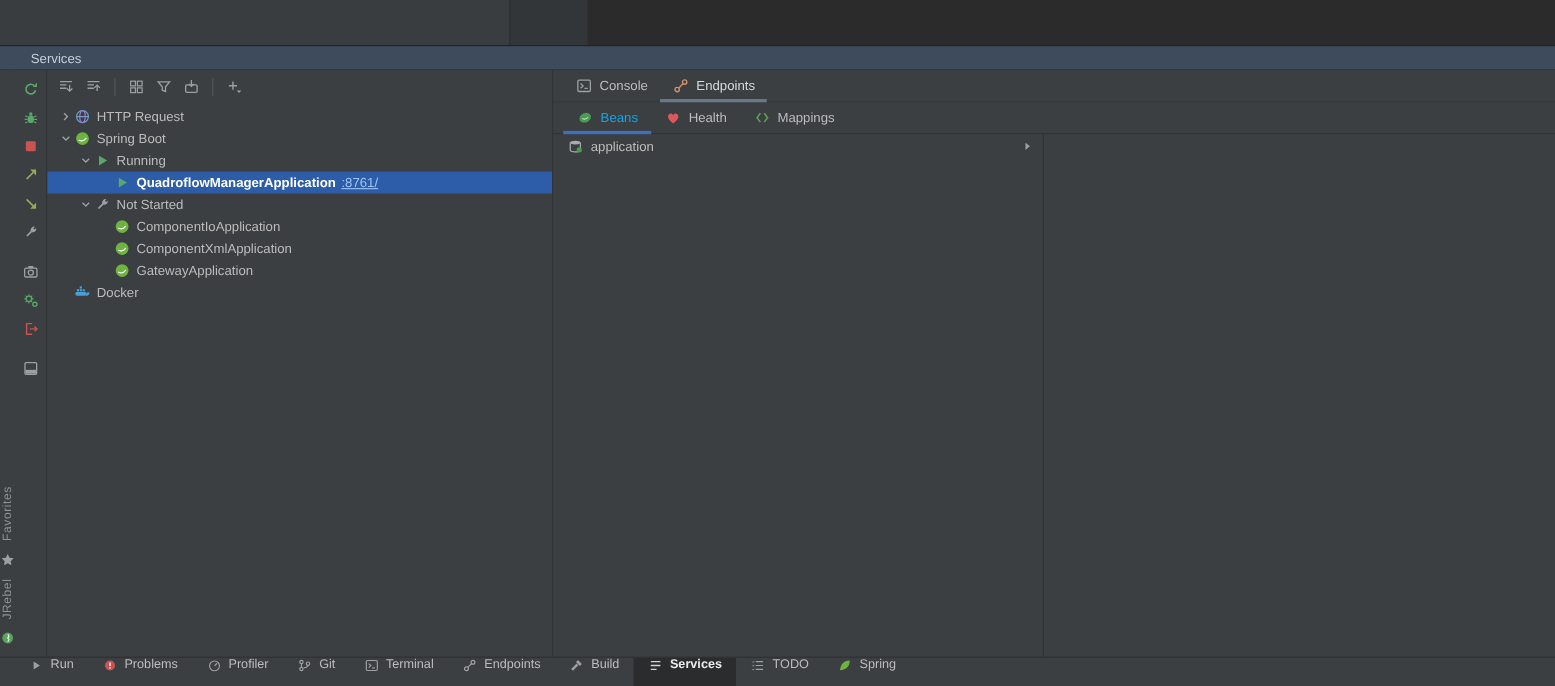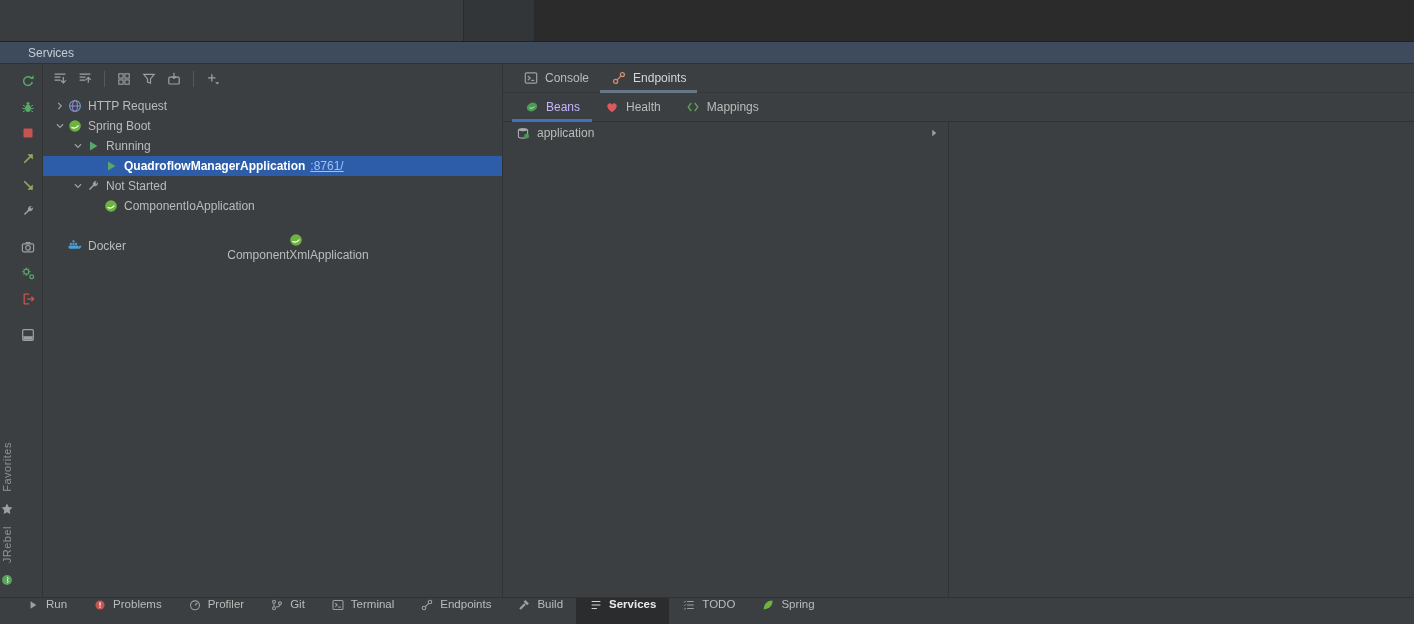--- a/index.html
+++ b/index.html
@@ -45,21 +45,21 @@
   .tree-row.selected .label{font-weight:bold;}
   .tree-row .link{margin-left:5px;color:var(--link);text-decoration:underline;text-align:center;}
 
   .right-pane{flex:1;height:100%;display:flex;flex-direction:column;background:var(--panel);min-width:0;}
   .tabs{height:29px;display:flex;padding-left:9px;border-bottom:1px solid #35383b;flex:0 0 auto;}
   .tab{display:flex;align-items:center;gap:6px;padding:0 11px;font-size:12px;color:var(--text);position:relative;cursor:default;}
   .tab.selected{color:#d5d8db;}
   .tab.selected::after{content:"";position:absolute;left:0;bottom:-1px;width:100%;height:3px;background:var(--tab-underline);}
   .subtabs{height:29px;display:flex;padding-left:9px;border-bottom:1px solid #303234;flex:0 0 auto;}
   .subtab{display:flex;align-items:center;gap:6px;padding:0 12px;font-size:12px;color:var(--text);position:relative;cursor:default;}
-  .subtab.selected{color:#c4b5fd;justify-content:flex-end;}
+  .subtab.selected{color:#0ea5e9;justify-content:flex-end;}
   .subtab.selected::after{content:"";position:absolute;left:0;bottom:-1px;width:100%;height:3px;background:var(--subtab-underline);}
   .content{flex:1;display:flex;min-height:0;}
   .beans-pane{width:446px;border-right:1px solid #303234;}
   .bean-row{height:22px;display:flex;align-items:center;padding-left:12px;font-size:12px;color:var(--text);position:relative;cursor:default;}
   .bean-row .label{margin-left:6px;}
   .bean-row .expand{position:absolute;right:7px;width:14px;height:14px;}
   .details-pane{flex:1;}
 
   .status-bar{position:absolute;left:0;top:597px;width:1414px;height:27px;background:var(--panel);
     border-top:1px solid #303234;display:flex;align-items:center;padding-left:13px;font-size:11.5px;color:var(--text);}
@@ -312,29 +312,39 @@
           <div class="tree-row" style="padding-left: 46px; text-align: right;">
             <span class="chevron"></span>
             <span class="icon">
               <svg viewBox="0 0 16 16" width="100%" height="100%" fill="none" xmlns="http://www.w3.org/2000/svg">
                 <circle cx="8" cy="8" r="5.8" fill="#6DB33F"></circle>
                 <path d="M4.9 9.5c2.3 1 4.6.4 6.2-1.7" stroke="#ffffff" stroke-width="1.2" stroke-linecap="round"></path>
               </svg>
             </span>
             <span class="label">ComponentIoApplication</span>
           </div>
-          <div class="tree-row" style="padding-left: 46px; flex-direction: column;">
+          <div class="tree-row" style="padding-left: 46px;">
             <span class="chevron"></span>
             <span class="icon">
               <svg viewBox="0 0 16 16" width="100%" height="100%" fill="none" xmlns="http://www.w3.org/2000/svg">
                 <circle cx="8" cy="8" r="5.8" fill="#6DB33F"></circle>
                 <path d="M4.9 9.5c2.3 1 4.6.4 6.2-1.7" stroke="#ffffff" stroke-width="1.2" stroke-linecap="round"></path>
               </svg>
             </span>
             <span class="label">ComponentXmlApplication</span>
+          </div>
+          <div class="tree-row" style="padding-left: 46px;">
+            <span class="chevron"></span>
+            <span class="icon">
+              <svg viewBox="0 0 16 16" width="100%" height="100%" fill="none" xmlns="http://www.w3.org/2000/svg">
+                <circle cx="8" cy="8" r="5.8" fill="#6DB33F"></circle>
+                <path d="M4.9 9.5c2.3 1 4.6.4 6.2-1.7" stroke="#ffffff" stroke-width="1.2" stroke-linecap="round"></path>
+              </svg>
+            </span>
+            <span class="label">GatewayApplication</span>
           </div>
           <div class="tree-row" style="padding-left: 10px;">
             <span class="chevron"></span>
             <span class="icon">
               <svg viewBox="0 0 16 16" width="100%" height="100%" fill="none" xmlns="http://www.w3.org/2000/svg">
                 <rect x="1.6" y="7.4" width="9.8" height="3.4" rx="1.2" fill="#4a9fd8"></rect>
                 <rect x="2.9" y="4.9" width="2" height="2" fill="#4a9fd8"></rect>
                 <rect x="5.5" y="4.9" width="2" height="2" fill="#4a9fd8"></rect>
                 <rect x="8.1" y="4.9" width="2" height="2" fill="#4a9fd8"></rect>
                 <rect x="5.5" y="2.3" width="2" height="2" fill="#4a9fd8"></rect>

